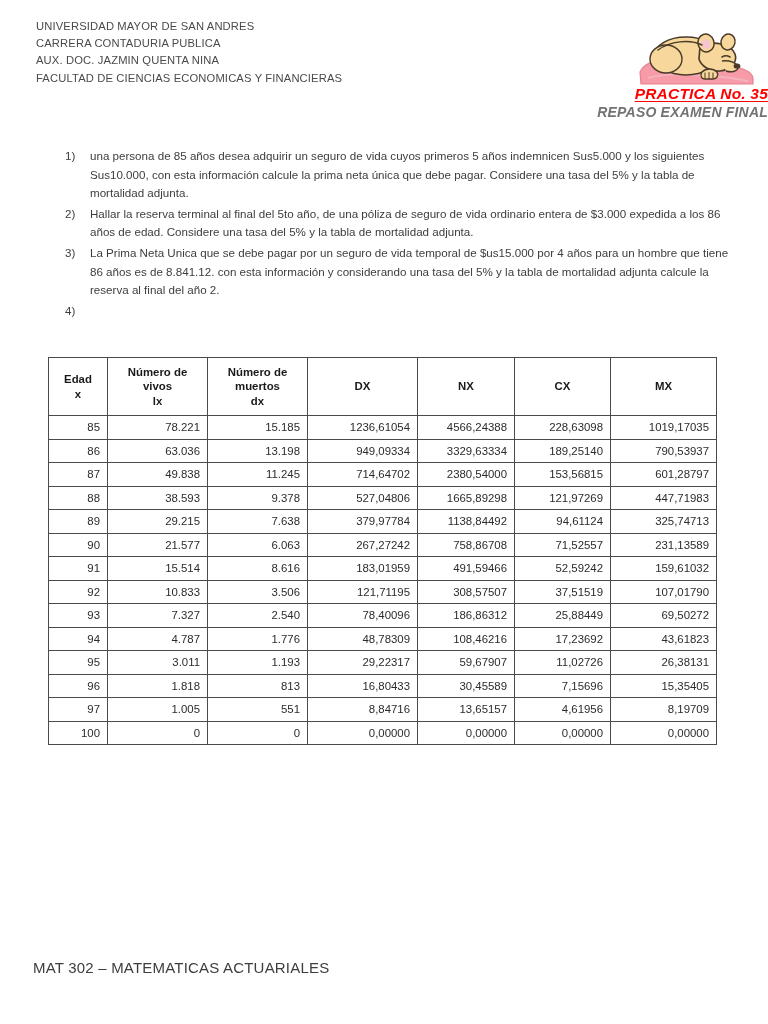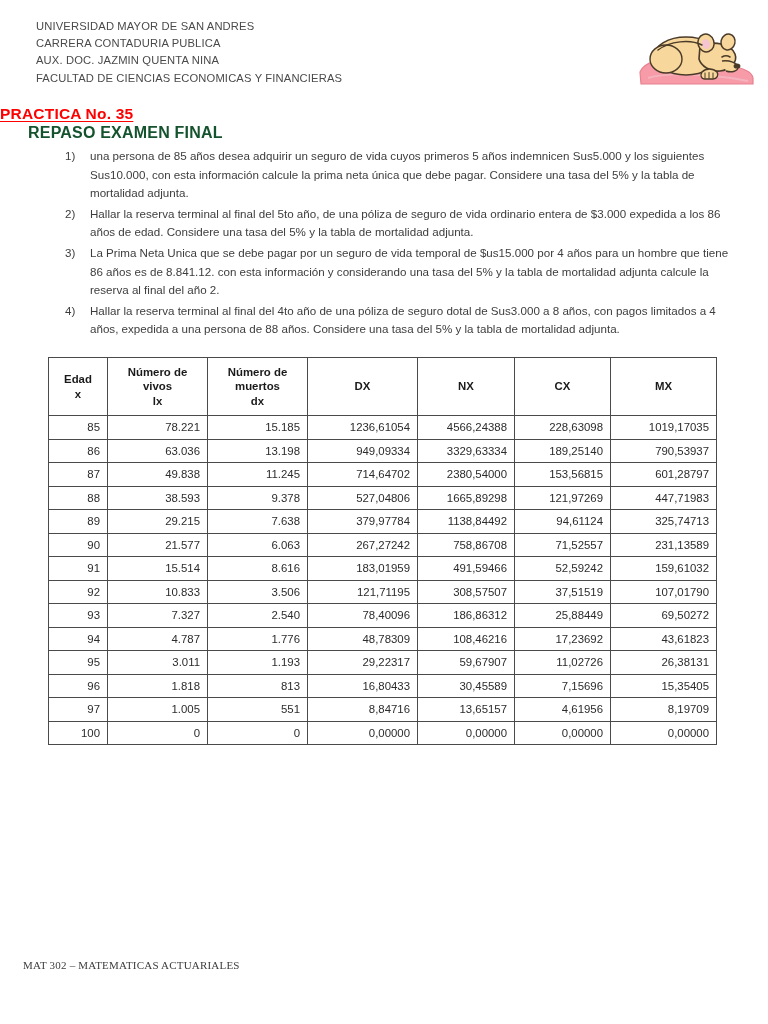--- a/index.html
+++ b/index.html
@@ -44,37 +44,38 @@
     left: 634px;
     top: 16px;
     width: 124px;
     height: 74px;
   }
 
   
   .title-block {
     position: absolute;
     left: 0;
-    top: 104px;
+    top: 84px;
     width: 768px;
-    text-align: left;
+    text-align: right;
+    font-style: italic;
   }
   .title-main {
     font-size: 15.5px;
     font-weight: bold;
     color: #ff0000;
     line-height: 19px;
     text-decoration: underline;
     text-underline-offset: 2px;
     letter-spacing: 0.2px;
   }
   .title-sub {
-    font-size: 16px;
+    font-size: 14px;
     font-weight: bold;
-    color: #14532d;
+    color: #737373;
     line-height: 19px;
     letter-spacing: 0.2px;
     padding-left: 28px;
   }
 
   
   .problems {
     position: absolute;
     left: 62px;
     top: 147px;
@@ -135,26 +136,25 @@
   .col-vivos   { width: 100px; }
   .col-muertos { width: 100px; }
   .col-dx      { width: 110px; }
   .col-nx      { width: 97px; }
   .col-cx      { width: 96px; }
   .col-mx      { width: 106px; }
 
   
   .footer {
     position: absolute;
-    left: 23px;
+    left: 33px;
     top: 959px;
-    font-size: 11px;
+    font-size: 15px;
     letter-spacing: 0.2px;
     color: #3d3d3d;
-    font-family: Liberation Serif, serif;
   }
 </style>
 </head>
 <body>
 
 <div class="page">
 
   <div class="header">
     <div class="header-line">UNIVERSIDAD MAYOR DE SAN ANDRES</div>
     <div class="header-line">CARRERA CONTADURIA PUBLICA</div>
@@ -203,21 +203,20 @@
     <div class="problem">
       <span class="problem-marker">2)</span>
       <span>Hallar la reserva terminal al final del 5to año, de una póliza de seguro de vida ordinario entera de $3.000 expedida a los 86 años de edad. Considere una tasa del 5% y la tabla de mortalidad adjunta.</span>
     </div>
     <div class="problem">
       <span class="problem-marker">3)</span>
       <span>La Prima Neta Unica que se debe pagar por un seguro de vida temporal de $us15.000 por 4 años para un hombre que tiene 86 años es de 8.841.12. con esta información y considerando una tasa del 5% y la tabla de mortalidad adjunta calcule la reserva al final del año 2.</span>
     </div>
     <div class="problem">
       <span class="problem-marker">4)</span>
-      <span>Hallar la reserva terminal al final del 4to año de una póliza de seguro dotal de Sus3.000 a 8 años, con pagos limitados a 4 años, expedida a una persona de 88 años. Considere una tasa del 5% y la tabla de mortalidad adjunta.</span>
     </div>
   </div>
 
   <table class="mort-table">
     <colgroup>
       <col class="col-edad">
         <col class="col-vivos">
         <col class="col-muertos">
       <col class="col-dx">
         <col class="col-nx">

